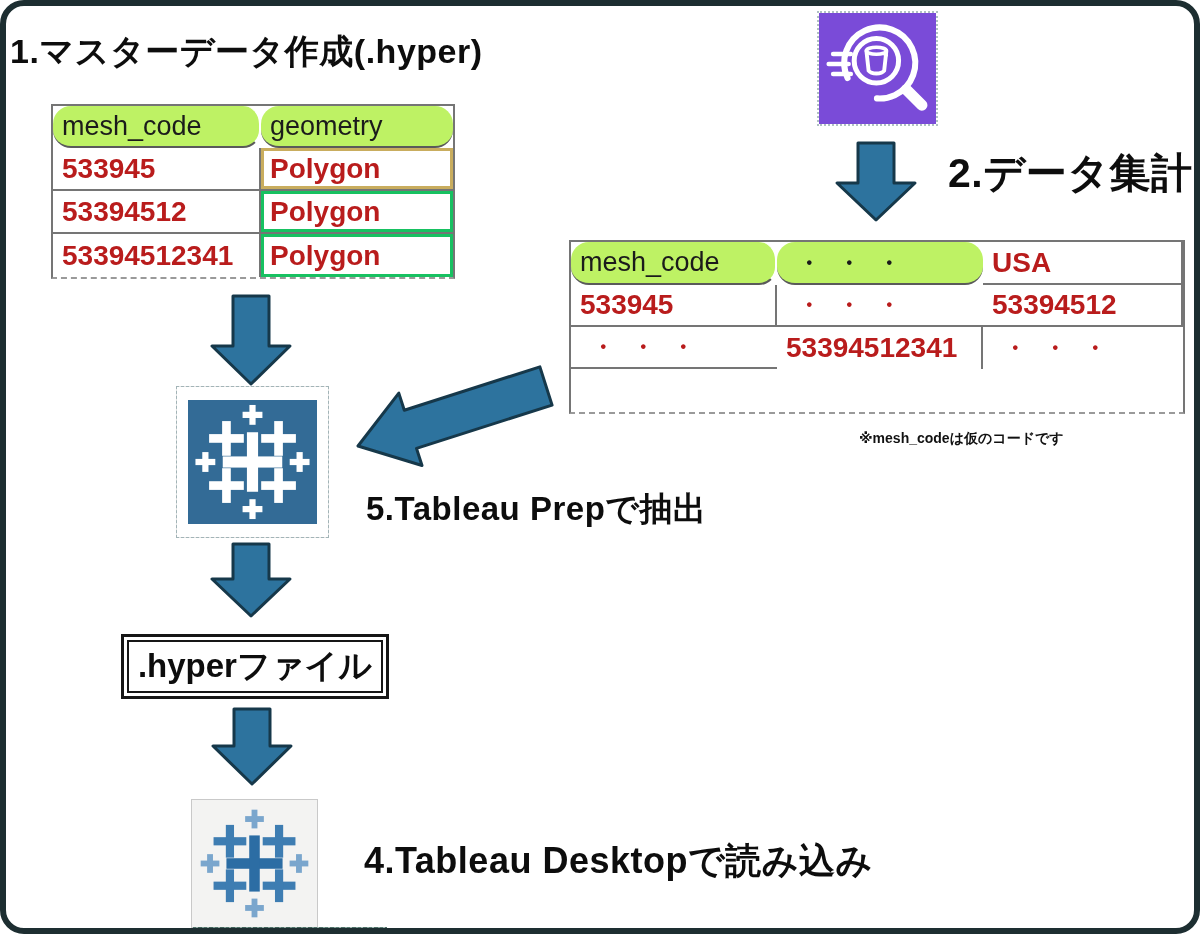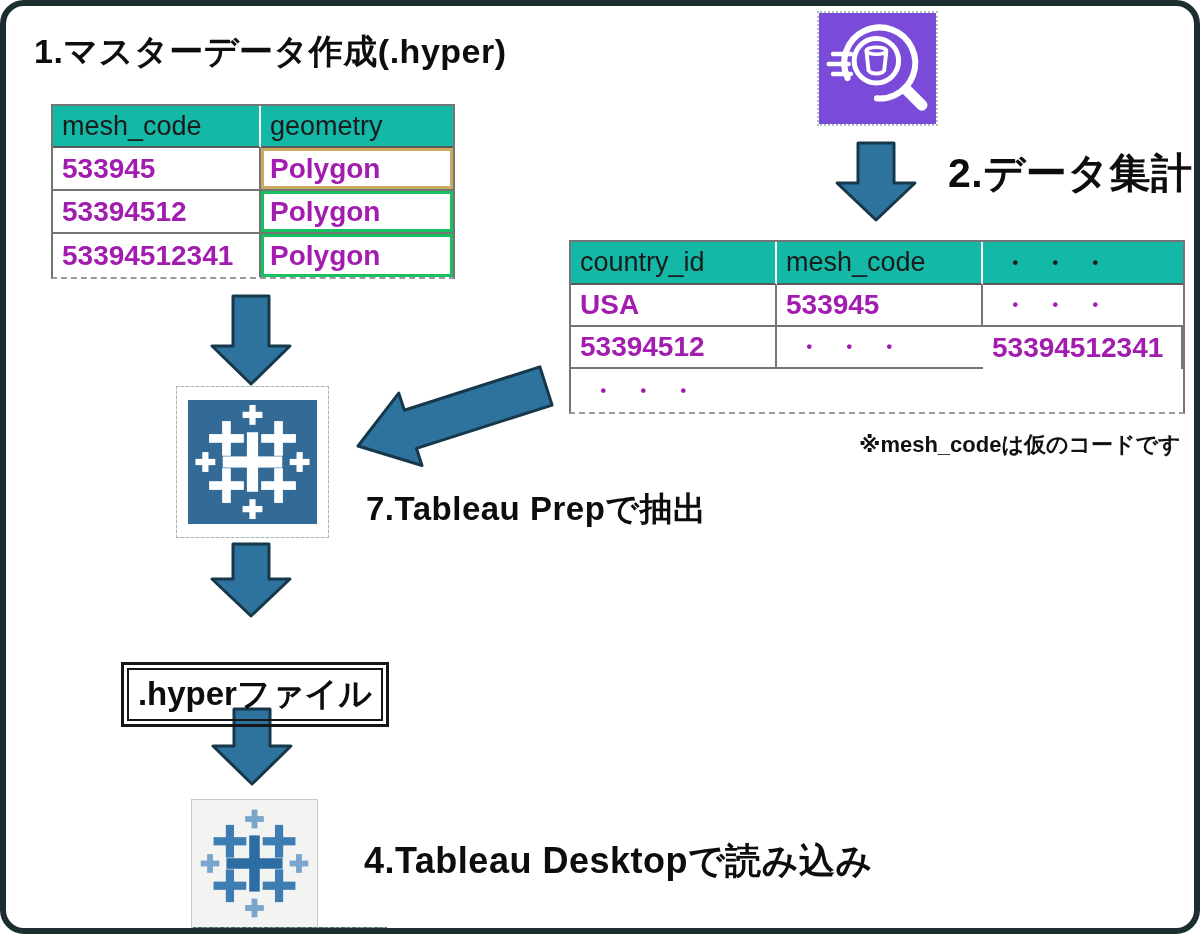--- a/index.html
+++ b/index.html
@@ -4,55 +4,55 @@
 <style>
   html,body{margin:0;padding:0;background:#ffffff;}
   #canvas{
     position:relative;width:1200px;height:934px;box-sizing:border-box;
     background:#ffffff;border:6px solid #1d2e31;border-radius:24px;
     overflow:hidden;
     font-family:"Liberation Sans","DejaVu Sans",sans-serif;
   }
   .abs{position:absolute;}
   .title{color:#0d0d0d;font-weight:800;white-space:nowrap;line-height:1.15;letter-spacing:0.5px;}
-  .t1{left:28px;top:26px;font-size:34px;}
+  .t1{left:4px;top:26px;font-size:34px;}
   .t2{left:942px;top:144px;font-size:41px;}
   .t3{left:360px;top:484px;font-size:33px;}
   .t4{left:358px;top:834px;font-size:36px;}
-  .note{left:853px;top:424px;font-size:22px;font-weight:800;color:#111;white-space:nowrap;}
+  .note{left:853px;top:424px;font-size:14px;font-weight:800;color:#111;white-space:nowrap;}
 
   
   .tbl{position:absolute;display:grid;background:#ffffff;border:2px solid #757575;border-bottom:2px dashed #9a9a9a;box-sizing:border-box;}
   .cell{box-sizing:border-box;display:flex;align-items:center;padding-left:9px;overflow:hidden;
         border-right:2px solid #757575;border-bottom:2px solid #757575;}
   .cell.lastcol{border-right:none;}
   .cell.lastrow{border-bottom:none;}
-  .hcell{background:#14b8a6;color:#1b1b1b;font-size:27px;font-weight:400;
-         border-right:2px solid #ffffff;border-bottom:2px solid #5a5a5a;}
-  .bcell{color:#a21caf;font-size:28px;font-weight:700;}
+  .hcell{background:#bef264;color:#1b1b1b;font-size:27px;font-weight:400;
+         border-right:2px solid #ffffff;border-bottom:2px solid #5a5a5a;border-radius:18px;}
+  .bcell{color:#b91c1c;font-size:28px;font-weight:700;}
   .tanbox{box-shadow:inset 0 0 0 3px #c9ad5e;}
   .greenbox{box-shadow:inset 0 0 0 3px #17c161;}
   .dots{letter-spacing:16px;font-size:24px;font-weight:700;padding-left:20px;}
   #master-table{left:45px;top:98px;grid-template-columns:208px 192px;grid-template-rows:42px 43px 43px 43px;}
   #aggregate-table{left:563px;top:234px;grid-template-columns:206px 206px 200px;grid-template-rows:43px 42px 42px 43px;}
 
   
   .icon-frame{position:absolute;box-sizing:border-box;}
   #athena{left:813px;top:7px;width:117px;height:111px;background:#7a4bd8;
           outline:2px dotted rgba(110,140,145,0.55);}
   #prep{left:171px;top:381px;width:151px;height:150px;background:#ffffff;
         box-shadow:0 0 0 1px #e3e3e3;outline:1px dashed rgba(120,150,155,0.6);
         display:flex;align-items:center;justify-content:center;}
   #prep .sq{width:129px;height:124px;background:#336b96;}
   #desktop{left:185px;top:793px;width:127px;height:129px;background:#f3f3f2;
            border:1px solid #c9c9c9;display:flex;align-items:center;justify-content:center;}
   #desktop svg{width:117px;height:117px;}
   #prep .sq svg{width:100%;height:100%;display:block;}
   #hyper-box{left:115px;top:628px;width:262px;height:59px;border:3px solid #161616;
-             display:flex;align-items:center;justify-content:center;margin-top:28px;}
+             display:flex;align-items:center;justify-content:center;}
   #hyper-box .inner{position:absolute;inset:3px;border:2px solid #161616;}
   #hyper-box .lbl{font-size:33px;font-weight:800;color:#0d0d0d;white-space:nowrap;z-index:1;}
   #speckle{left:187px;top:921px;width:194px;height:8px;opacity:.8;
     background:repeating-linear-gradient(90deg,#2f5d52 0 3px,#8aa59e 3px 5px,#1f4a40 5px 9px,#6a8f86 9px 11px);}
   #arrow-layer{left:0;top:0;width:1200px;height:934px;pointer-events:none;}
 </style>
 </head>
 <body>
 
 <div id="canvas">
@@ -62,40 +62,39 @@
       <polygon points="227,290 263,290 263,340 284,340 245,378 206,340 227,340"></polygon>
       <polygon points="852,137 888,137 888,177 909,177 870,214 831,177 852,177"></polygon>
       <polygon points="533.9,360.9 398.3,404.2 392.8,387.1 352,440 416,459.5 410.5,442.4 546.1,399.1"></polygon>
       <polygon points="227,538 263,538 263,573 284,573 245,610 206,573 227,573"></polygon>
       <polygon points="228,703 264,703 264,740 285,740 246,778 207,740 228,740"></polygon>
     </g>
   </svg>
 
   <div class="abs title t1">1.マスターデータ作成(.hyper)</div>
   <div class="abs title t2">2.データ集計</div>
-  <div class="abs title t3">7.Tableau Prepで抽出</div>
+  <div class="abs title t3">5.Tableau Prepで抽出</div>
   <div class="abs title t4">4.Tableau Desktopで読み込み</div>
   <div class="abs note">※mesh_codeは仮のコードです</div>
 
   <div id="master-table" class="tbl">
     <div class="cell hcell">mesh_code</div>
     <div class="cell hcell lastcol">geometry</div>
 
     <div class="cell bcell">533945</div>
     <div class="cell bcell lastcol tanbox">Polygon</div>
 
     <div class="cell bcell">53394512</div>
     <div class="cell bcell lastcol greenbox">Polygon</div>
 
     <div class="cell bcell lastrow">53394512341</div>
     <div class="cell bcell lastcol lastrow greenbox">Polygon</div>
   </div>
 
   <div id="aggregate-table" class="tbl">
-    <div class="cell hcell">country_id</div>
     <div class="cell hcell">mesh_code</div>
     <div class="cell hcell lastcol dots">・・・</div>
 
     <div class="cell bcell">USA</div>
     <div class="cell bcell">533945</div>
     <div class="cell bcell lastcol dots">・・・</div>
 
     <div class="cell bcell">53394512</div>
     <div class="cell bcell lastcol dots">・・・</div>
 

